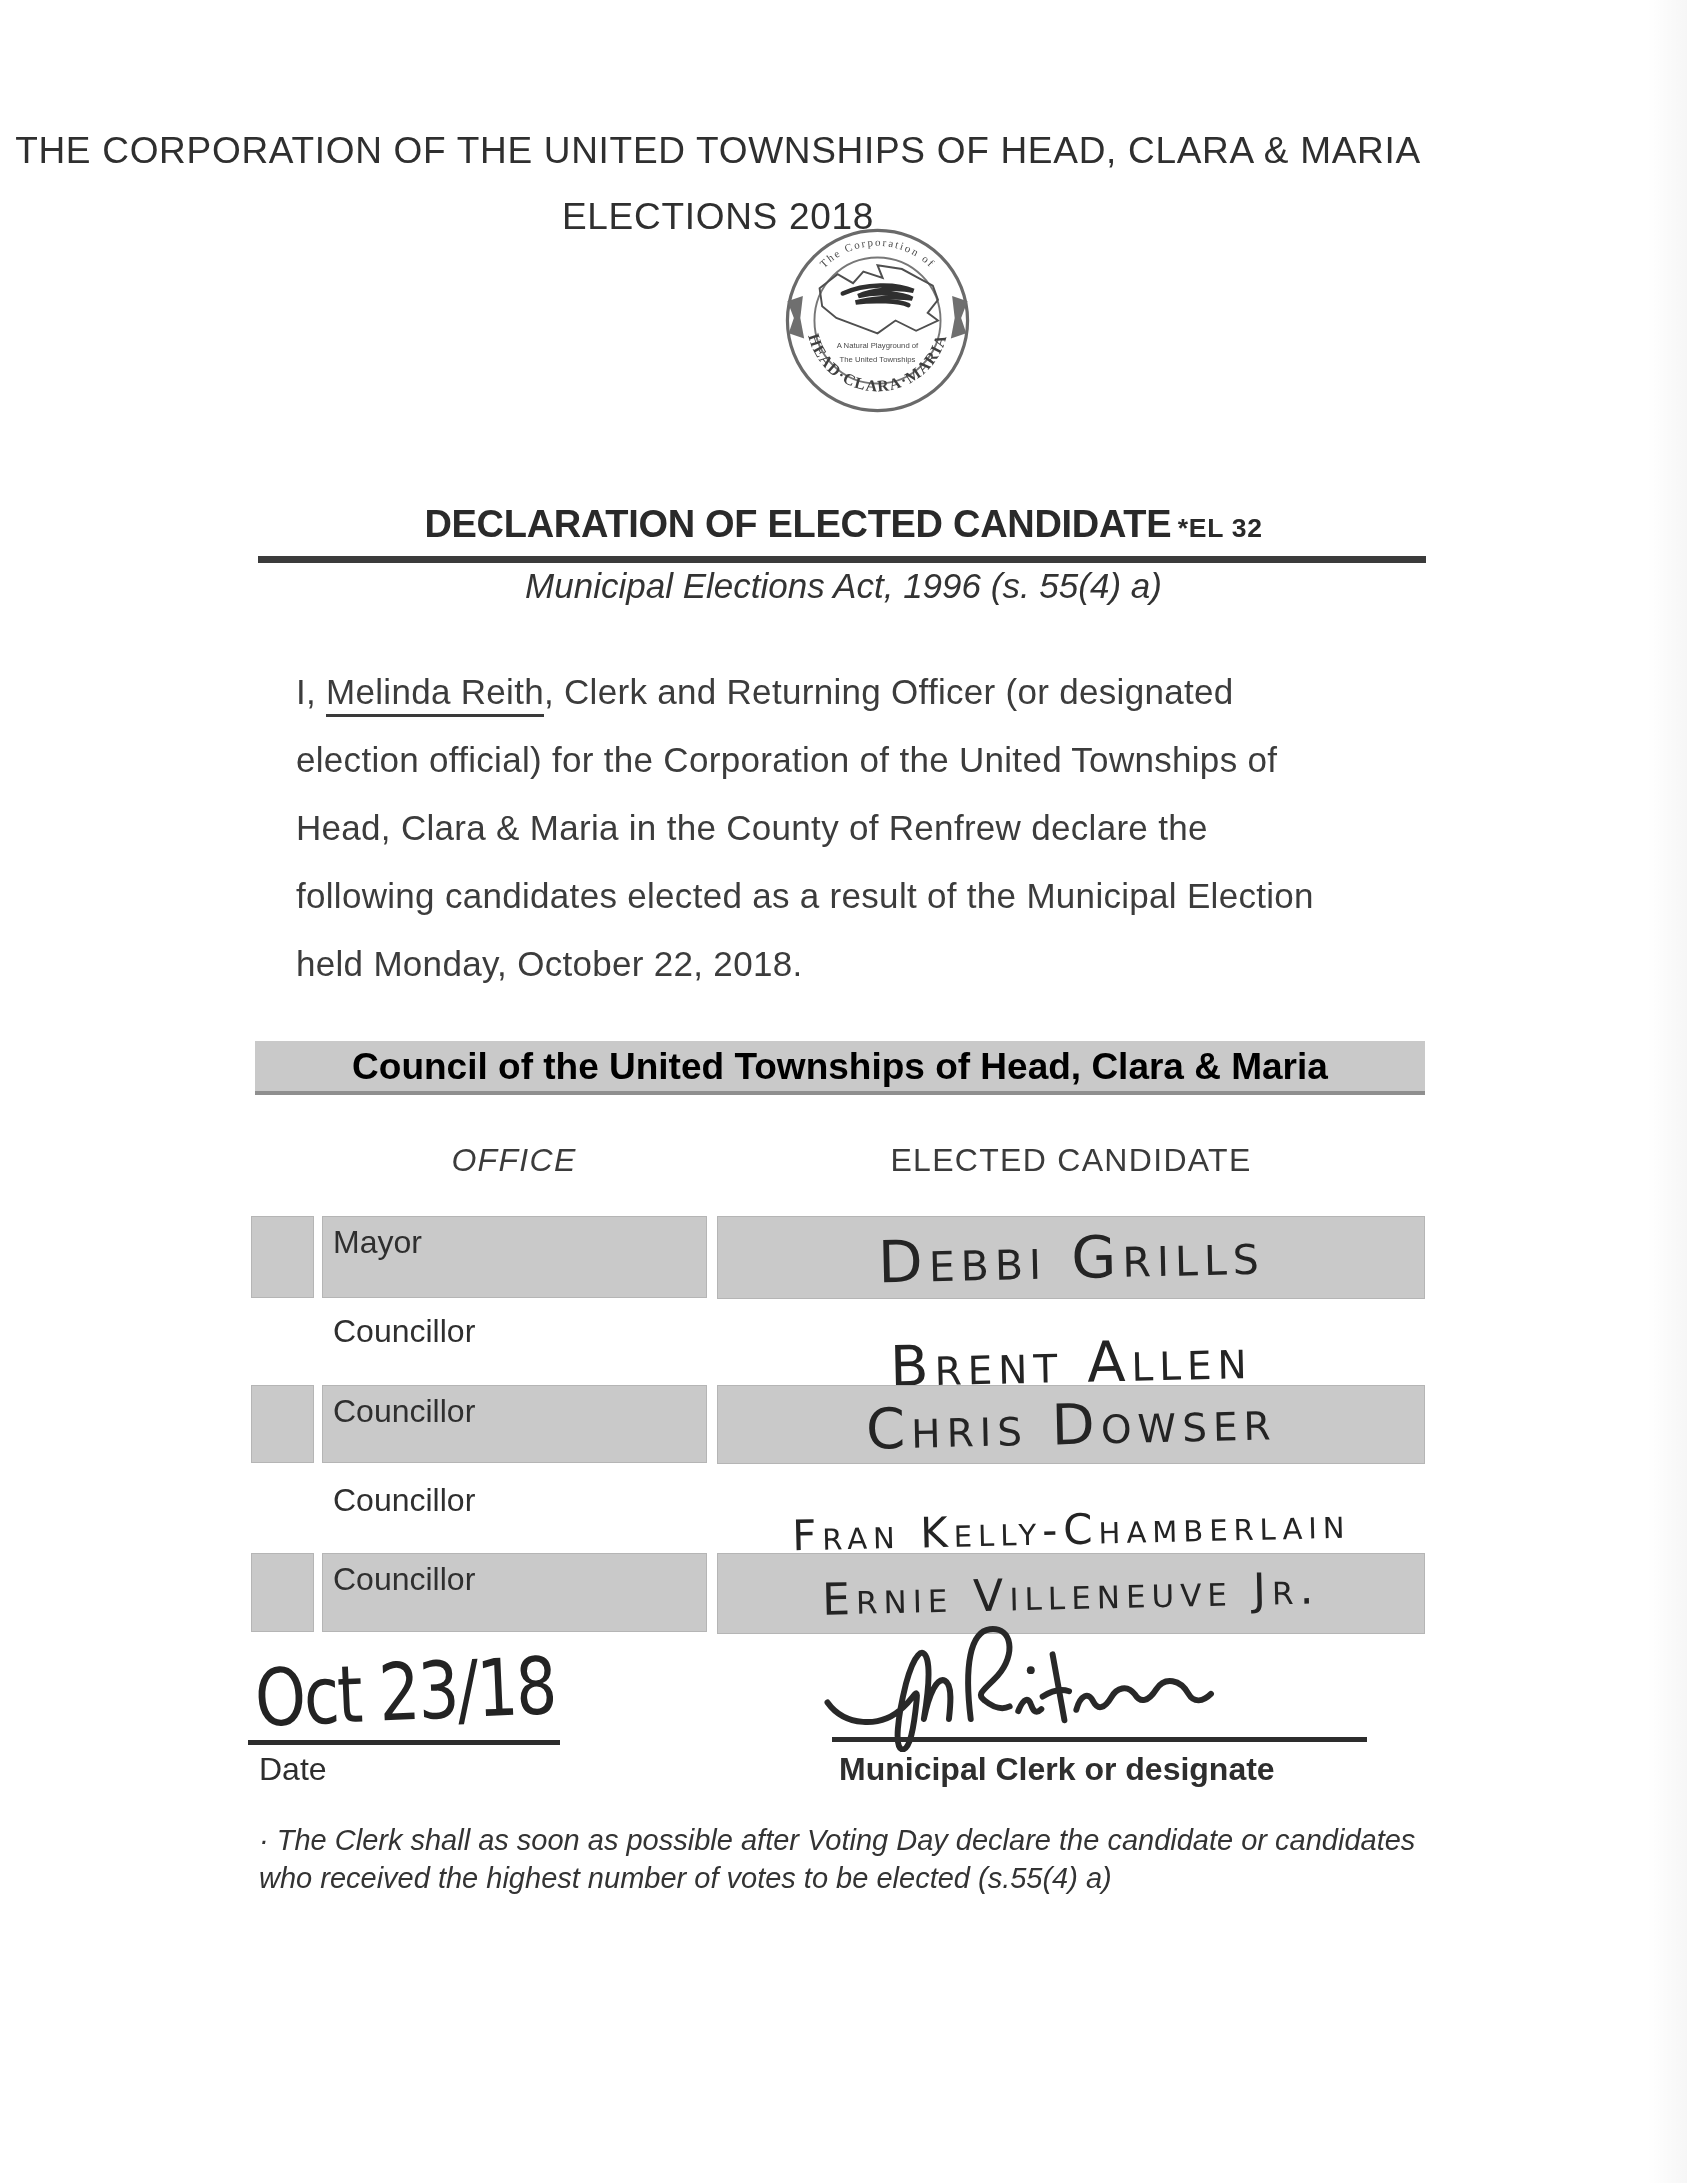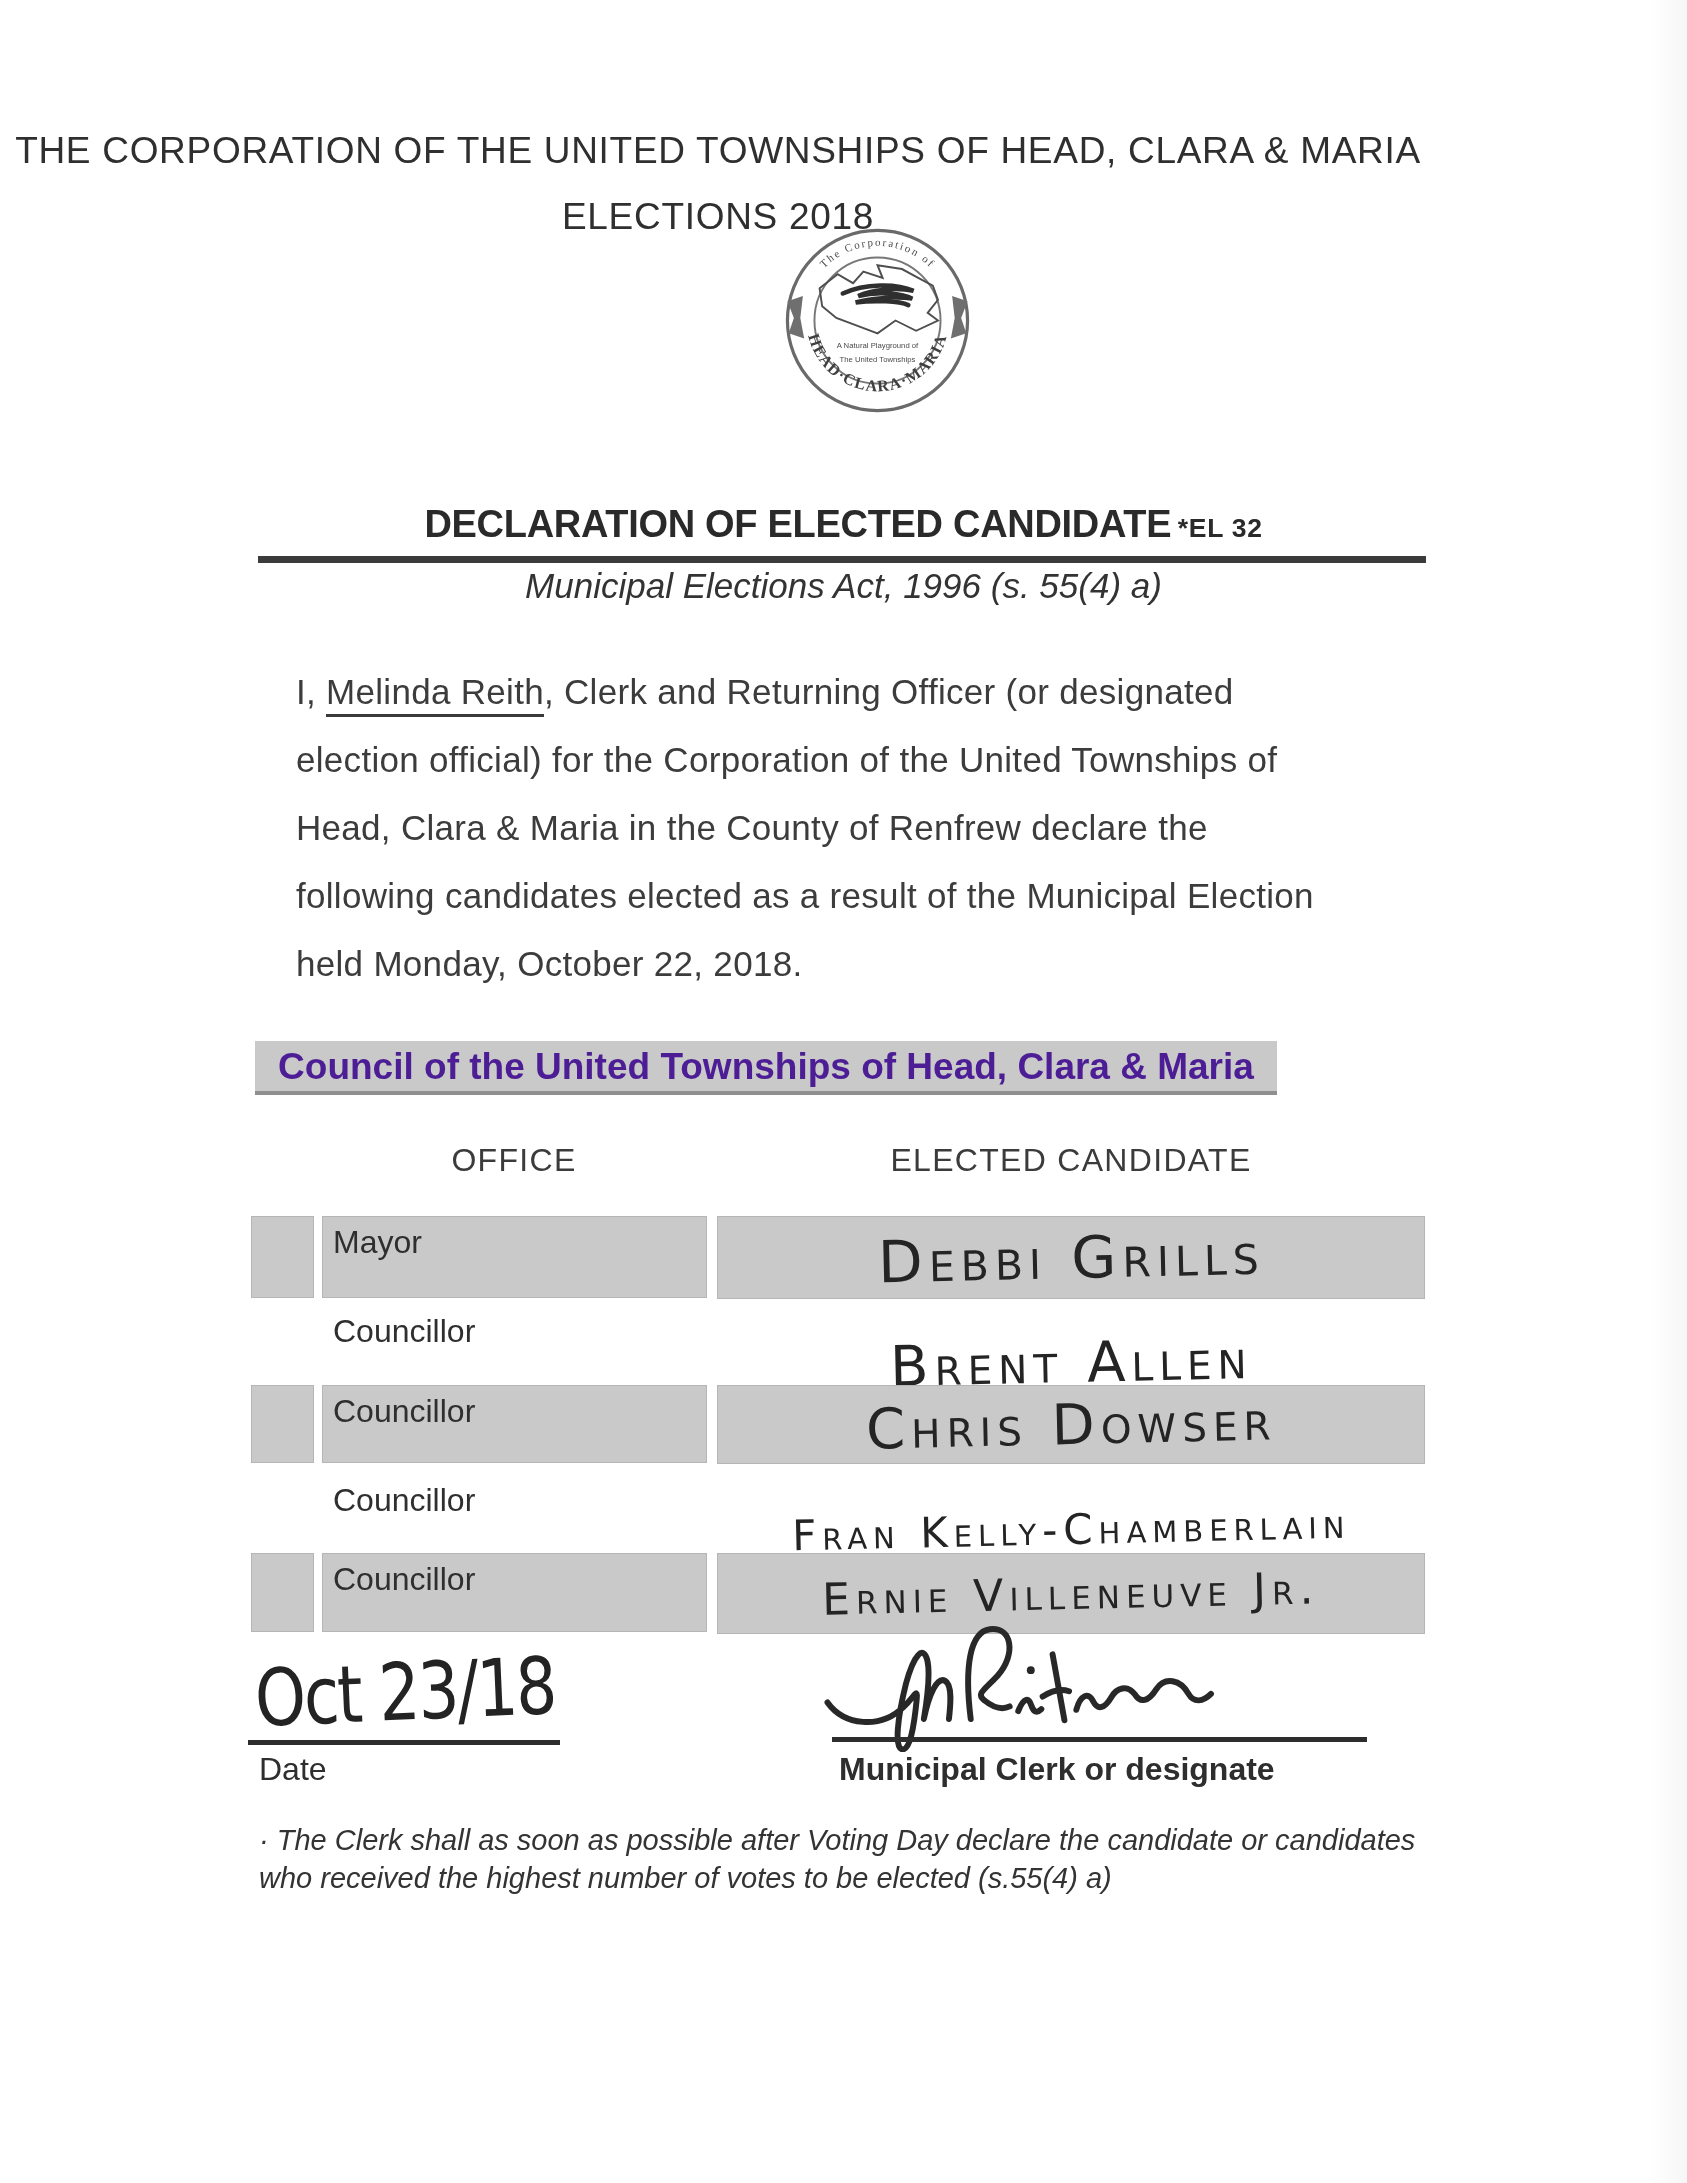--- a/index.html
+++ b/index.html
@@ -19,26 +19,26 @@
   .doc-title{position:absolute; top:503px; left:0; width:1687px; text-align:center;
     font-size:38px; font-weight:bold; letter-spacing:-0.3px; color:#2a2a2a; white-space:nowrap;}
   .doc-title .code{font-size:26.5px; font-weight:bold; letter-spacing:0.7px; margin-left:6.6px;}
   .title-rule{position:absolute; left:258px; top:556px; width:1168px; height:7.3px; background:#3b3b3b;}
   .statute{position:absolute; top:566px; left:0; width:1687px; text-align:center;
     font-style:italic; font-size:35px; color:#333333; white-space:nowrap;}
   .body-text{position:absolute; left:260px; top:658px; width:1204px;
     font-size:35px; color:#3c3c3c; line-height:68px; letter-spacing:0.3px;}
   .body-text div{white-space:nowrap;margin-left:36px;}
   .uname{border-bottom:3.3px solid #3a3a3a; padding-bottom:2.6px;}
-  .banner{position:absolute; left:255px; top:1041px; width:1022px; height:50px;
+  .banner{position:absolute; left:255px; top:1041px; width:1170px; height:50px;
     background:#c9c9c9; border-bottom:4px solid #8f8f8f; text-align:center;
-    font-size:37px; font-weight:bold; line-height:52px; color:#4c1d95; white-space:nowrap;}
+    font-size:37px; font-weight:bold; line-height:52px; color:#000000; white-space:nowrap;}
   .col-head{position:absolute; top:1142px; font-size:32px; color:#3b3b3b;
     letter-spacing:1.3px; text-align:center; white-space:nowrap;}
-  .col-head.office{left:321px; width:386px;}
+  .col-head.office{left:321px; width:386px;font-style:italic;}
   .col-head.cand{left:717px; width:708px;}
   .shade{position:absolute; background:#c9c9c9; border:1.3px solid #b5b5b5; box-sizing:border-box;}
   .office-label{position:absolute; left:333px; font-size:32px; font-weight:normal; color:#2f2f2f;}
   .cand-box{position:absolute; left:717px; width:708px; display:flex;
     align-items:center; justify-content:center;}
   .hand{font-family:"DejaVu Sans",sans-serif; font-variant:small-caps; color:#242424;
     letter-spacing:6px; transform:rotate(-1.3deg); white-space:nowrap;}
   .date-hand{position:absolute; left:257px; top:1653px; font-family:"DejaVu Sans",sans-serif;
     font-size:79px; color:#232323; letter-spacing:-2.6px;
     transform:rotate(-2.5deg) scaleX(0.82); transform-origin:left bottom; white-space:nowrap;}

